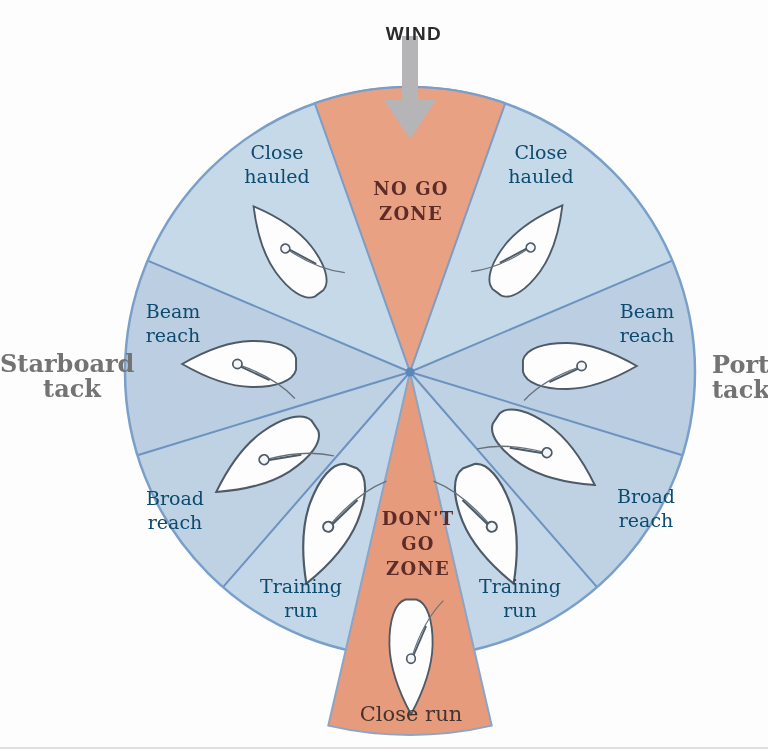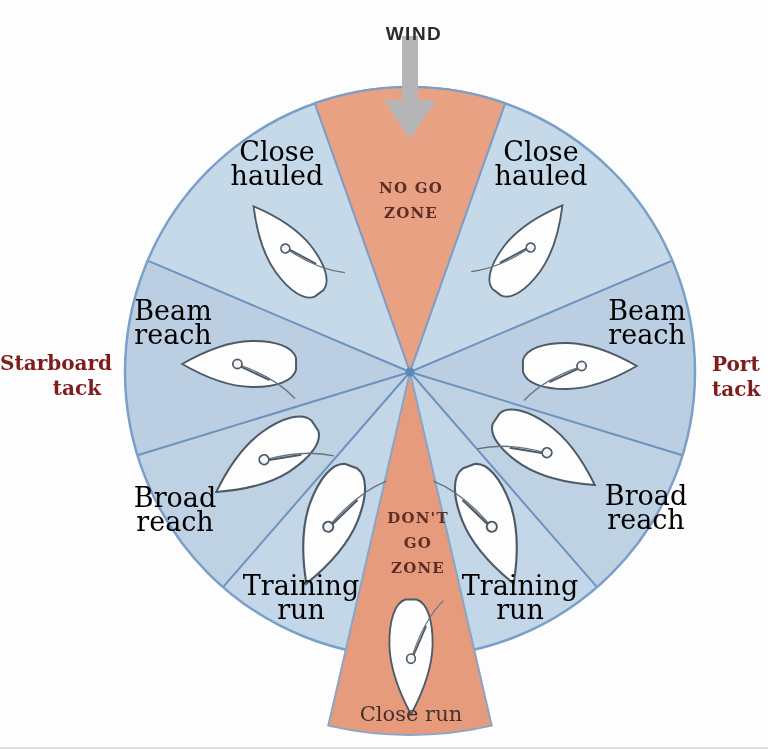--- a/index.html
+++ b/index.html
@@ -4,28 +4,28 @@
 <style>
   html,body{margin:0;padding:0;background:#ffffff;}
   #stage{
     position:relative;width:768px;height:750px;overflow:hidden;
     background:#fdfdfd;font-family:"DejaVu Serif", serif;
   }
   #diagram-svg{position:absolute;left:0;top:0;}
   .lbl{
     position:absolute;white-space:pre-line;text-align:center;
     transform:translateX(-50%);
-    color:#000000;font-size:27px;line-height:24px;font-weight:500;
+    color:#0c4a6e;font-size:19px;line-height:24px;font-weight:500;
   }
   .zone-lbl{
-    color:#5d2c27;font-size:15px;line-height:25px;font-weight:600;
+    color:#5d2c27;font-size:18px;line-height:25px;font-weight:600;
     letter-spacing:1.2px;
   }
   .tack-lbl{
-    transform:none;color:#7f1d1d;font-weight:700;font-size:20px;line-height:25px;
+    transform:none;color:#737373;font-weight:700;font-size:24px;line-height:25px;
   }
   .wind-lbl{
     font-family:"Liberation Sans", sans-serif;font-weight:700;
     color:#2b2b2b;font-size:19px;letter-spacing:1.5px;line-height:22px;
   }
   .deadrun-lbl{color:#44332d;font-size:21px;font-weight:500;}
   #wind-pos{left:414px;top:23px;}
   #chl-pos{left:277px;top:140px;}
   #chr-pos{left:541px;top:140px;}
   #nogo-pos{left:411px;top:176px;}

